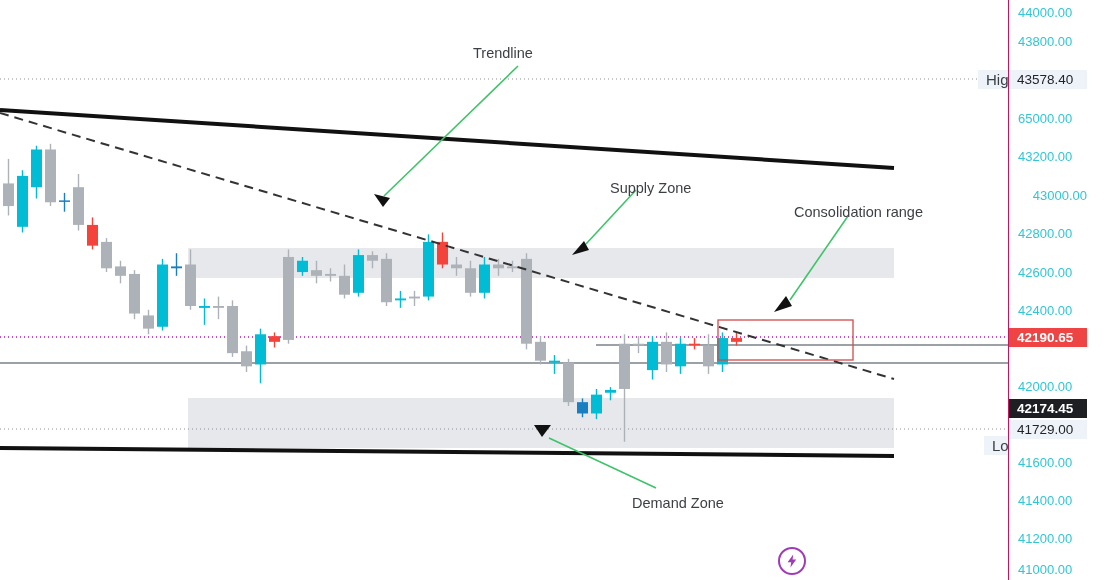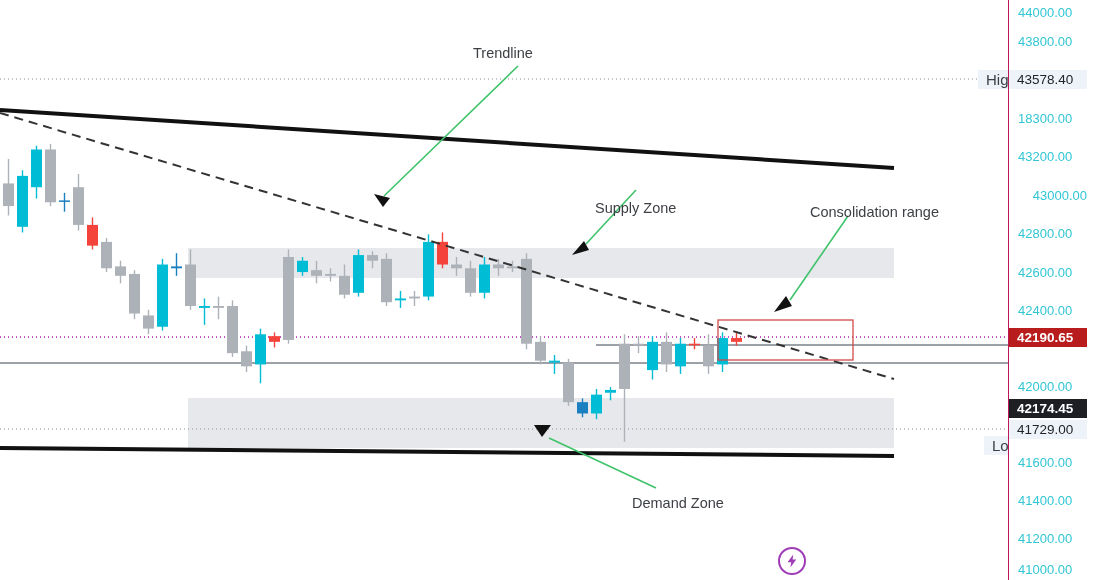--- a/index.html
+++ b/index.html
@@ -66,21 +66,21 @@
     font-size: 13.5px;
     padding-left: 8px;
     box-sizing: border-box;
     white-space: nowrap;
   }
   .axis-marker.hl {
     background: #eef3fa;
     color: #222428;
   }
   .axis-marker.last {
-    background: #b91c1c;
+    background: #ef4444;
     color: #ffffff;
     font-weight: bold;
   }
   .axis-marker.bid {
     background: #1d1f23;
     color: #ffffff;
     font-weight: bold;
     margin-top: 45px;
   }
   
@@ -375,41 +375,41 @@
         <line x1="848" y1="216" x2="790" y2="300" stroke="#3fc36a" stroke-width="1.6"></line>
         <polygon points="774,312 792,306 786,296" fill="#111111"></polygon>
 
         <line x1="656" y1="488" x2="549" y2="438" stroke="#3fc36a" stroke-width="1.6"></line>
         <polygon points="534,425 551,425 542,437" fill="#111111"></polygon>
       </g>
     </svg>
 
     <div id="annot-layer">
         <div class="annot" style="left: 473px; top: 45px;">Trendline</div>
-        <div class="annot" style="left: 595px; top: 180px; margin-top: 20px;">Supply Zone</div>
-        <div class="annot" style="left: 794px; top: 204px; margin-left: 16px;">Consolidation range</div>
+        <div class="annot" style="left: 610px; top: 180px;">Supply Zone</div>
+        <div class="annot" style="left: 794px; top: 204px;">Consolidation range</div>
         <div class="annot" style="left: 632px; top: 495px;">Demand Zone</div>
       </div>
 
     <div id="sidetag-layer">
         <div class="side-tag" style="left: 978px; top: 70px;">High</div>
         <div class="side-tag" style="left: 984px; top: 436px;">Low</div>
       </div>
 
     <div id="lightning-badge">
       <svg width="16" height="16" viewBox="0 0 16 16">
         <polygon points="9.2,1.5 3.6,9.2 7.2,9.2 6.4,14.5 12.2,6.6 8.6,6.6" fill="#a03bb8"></polygon>
       </svg>
     </div>
   </div>
 
   <div id="price-axis">
       <div class="axis-tick" style="top: 5px;">44000.00</div>
       <div class="axis-tick" style="top: 34px;">43800.00</div>
-      <div class="axis-tick" style="top: 111px;">18300.00</div>
+      <div class="axis-tick" style="top: 111px;">65000.00</div>
       <div class="axis-tick" style="top: 149px;">43200.00</div>
       <div class="axis-tick" style="top: 188px; text-align: right;">43000.00</div>
       <div class="axis-tick" style="top: 226px;">42800.00</div>
       <div class="axis-tick" style="top: 265px;">42600.00</div>
       <div class="axis-tick" style="top: 303px;">42400.00</div>
       <div class="axis-tick" style="top: 379px;">42000.00</div>
       <div class="axis-tick" style="top: 417px;">41800.00</div>
       <div class="axis-tick" style="top: 455px;">41600.00</div>
       <div class="axis-tick" style="top: 493px;">41400.00</div>
       <div class="axis-tick" style="top: 531px;">41200.00</div>

